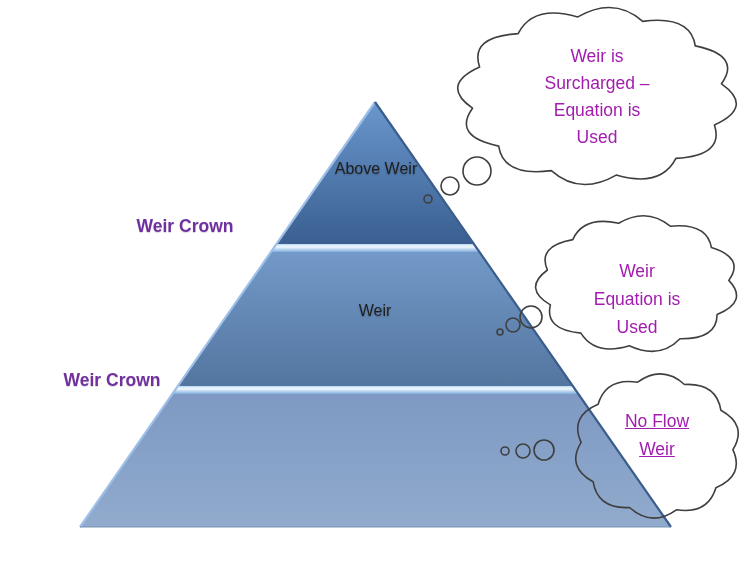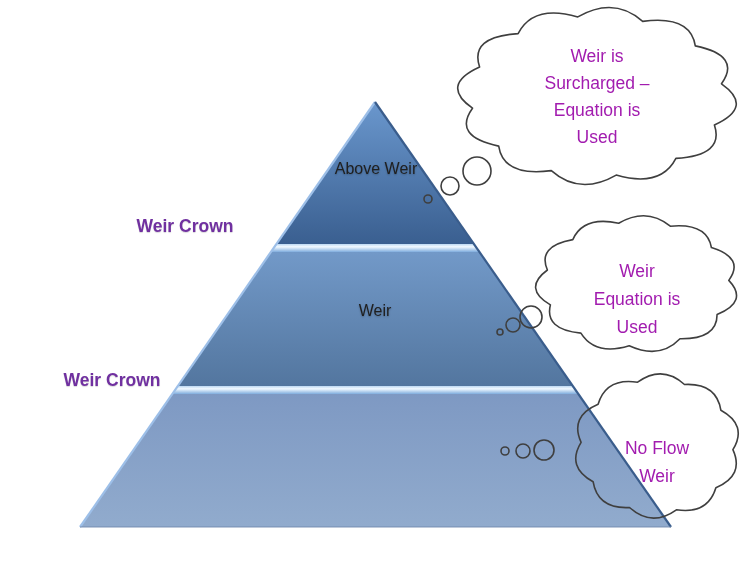--- a/index.html
+++ b/index.html
@@ -18,21 +18,21 @@
               text-align:center;text-shadow:0 1px 1px rgba(0,0,0,0.15);}
   .cloud-text{position:absolute;color:#a21caf;font-size:17.5px;text-align:center;margin-top:16px;}
   #above-weir-label{left:296px;top:160px;width:160px;}
   #weir-label{left:325px;top:302px;width:100px;}
   #below-weir-label{left:305px;top:442px;width:140px;}
   #weir-crown-label{left:115px;top:216px;width:140px;}
   #weir-invert-label{left:42px;top:370px;width:140px;}
   #node-invert-label{left:305px;top:544px;width:140px;}
   #callout-text-1{left:497px;top:27px;width:200px;line-height:27px;}
   #callout-text-2{left:537px;top:241px;width:200px;line-height:28px;}
-  #callout-text-3{left:577px;top:418px;width:160px;line-height:28px;}
+  #callout-text-3{left:577px;top:391px;width:160px;line-height:28px;text-decoration:underline;}
 </style>
 </head>
 <body>
 
 <div class="stage">
 
   <svg id="scene" width="744" height="575" viewBox="0 0 744 575">
     <defs>
       <linearGradient id="grad-s1" x1="0" y1="0" x2="0" y2="1">
         <stop offset="0" class="st-1a"></stop>

